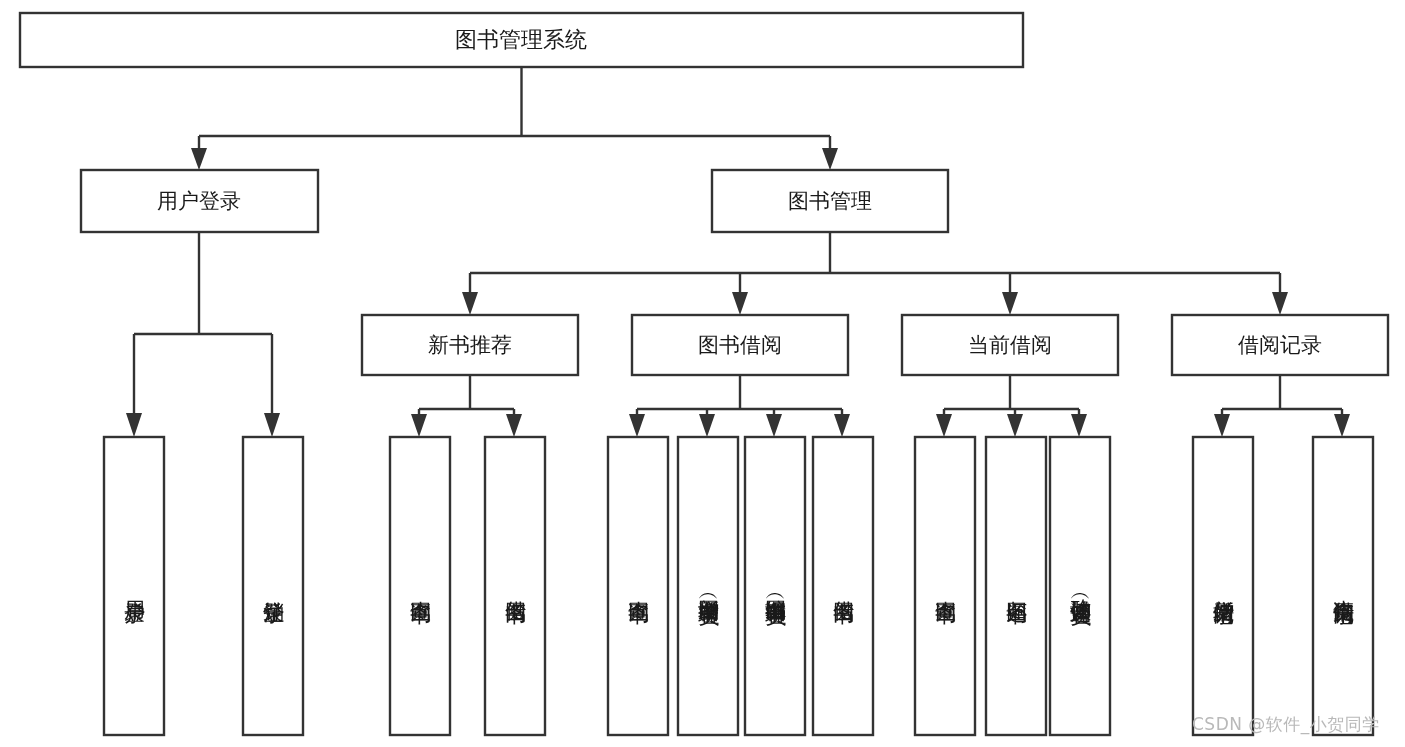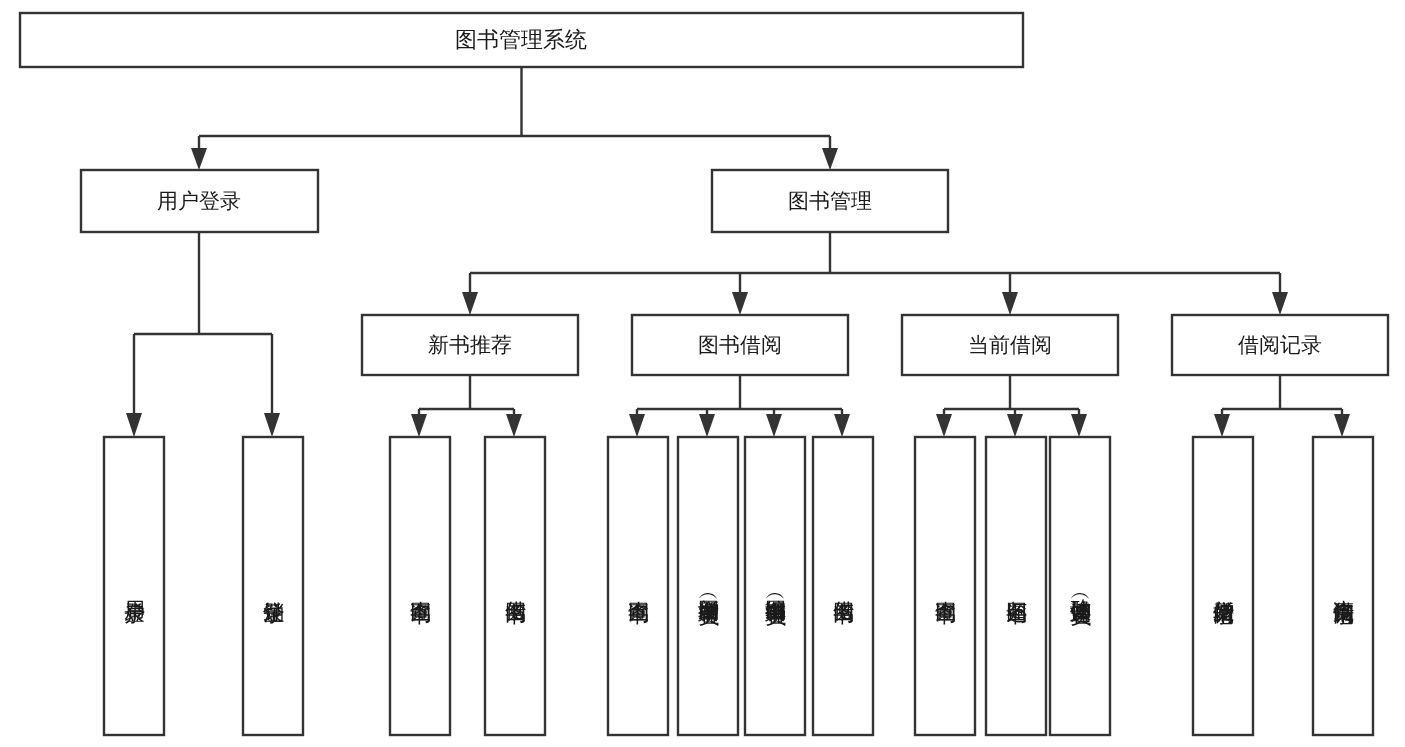--- a/index.html
+++ b/index.html
@@ -217,14 +217,15 @@
     <div class="leaf-label" style="left:678px; top:437px; width:60px; height:298px;">新增图书（管理员）</div>
     <div class="leaf-label" style="left:745px; top:437px; width:60px; height:298px;">编辑图书（管理员）</div>
     <div class="leaf-label" style="left:813px; top:437px; width:60px; height:298px;">借阅图书</div>
     <div class="leaf-label" style="left:915px; top:437px; width:60px; height:298px;">查询图书</div>
     <div class="leaf-label" style="left:986px; top:437px; width:60px; height:298px;">归还图书</div>
     <div class="leaf-label" style="left:1050px; top:437px; width:60px; height:298px;">确认归还（管理员）</div>
     <div class="leaf-label" style="left:1193px; top:437px; width:60px; height:298px;">新增借阅记录</div>
     <div class="leaf-label" style="left:1313px; top:437px; width:60px; height:298px;">查询借阅记录</div>
   </div>
 
+  <div class="watermark">CSDN @软件_小贺同学</div>
 
 </div>
 
 </body></html>

